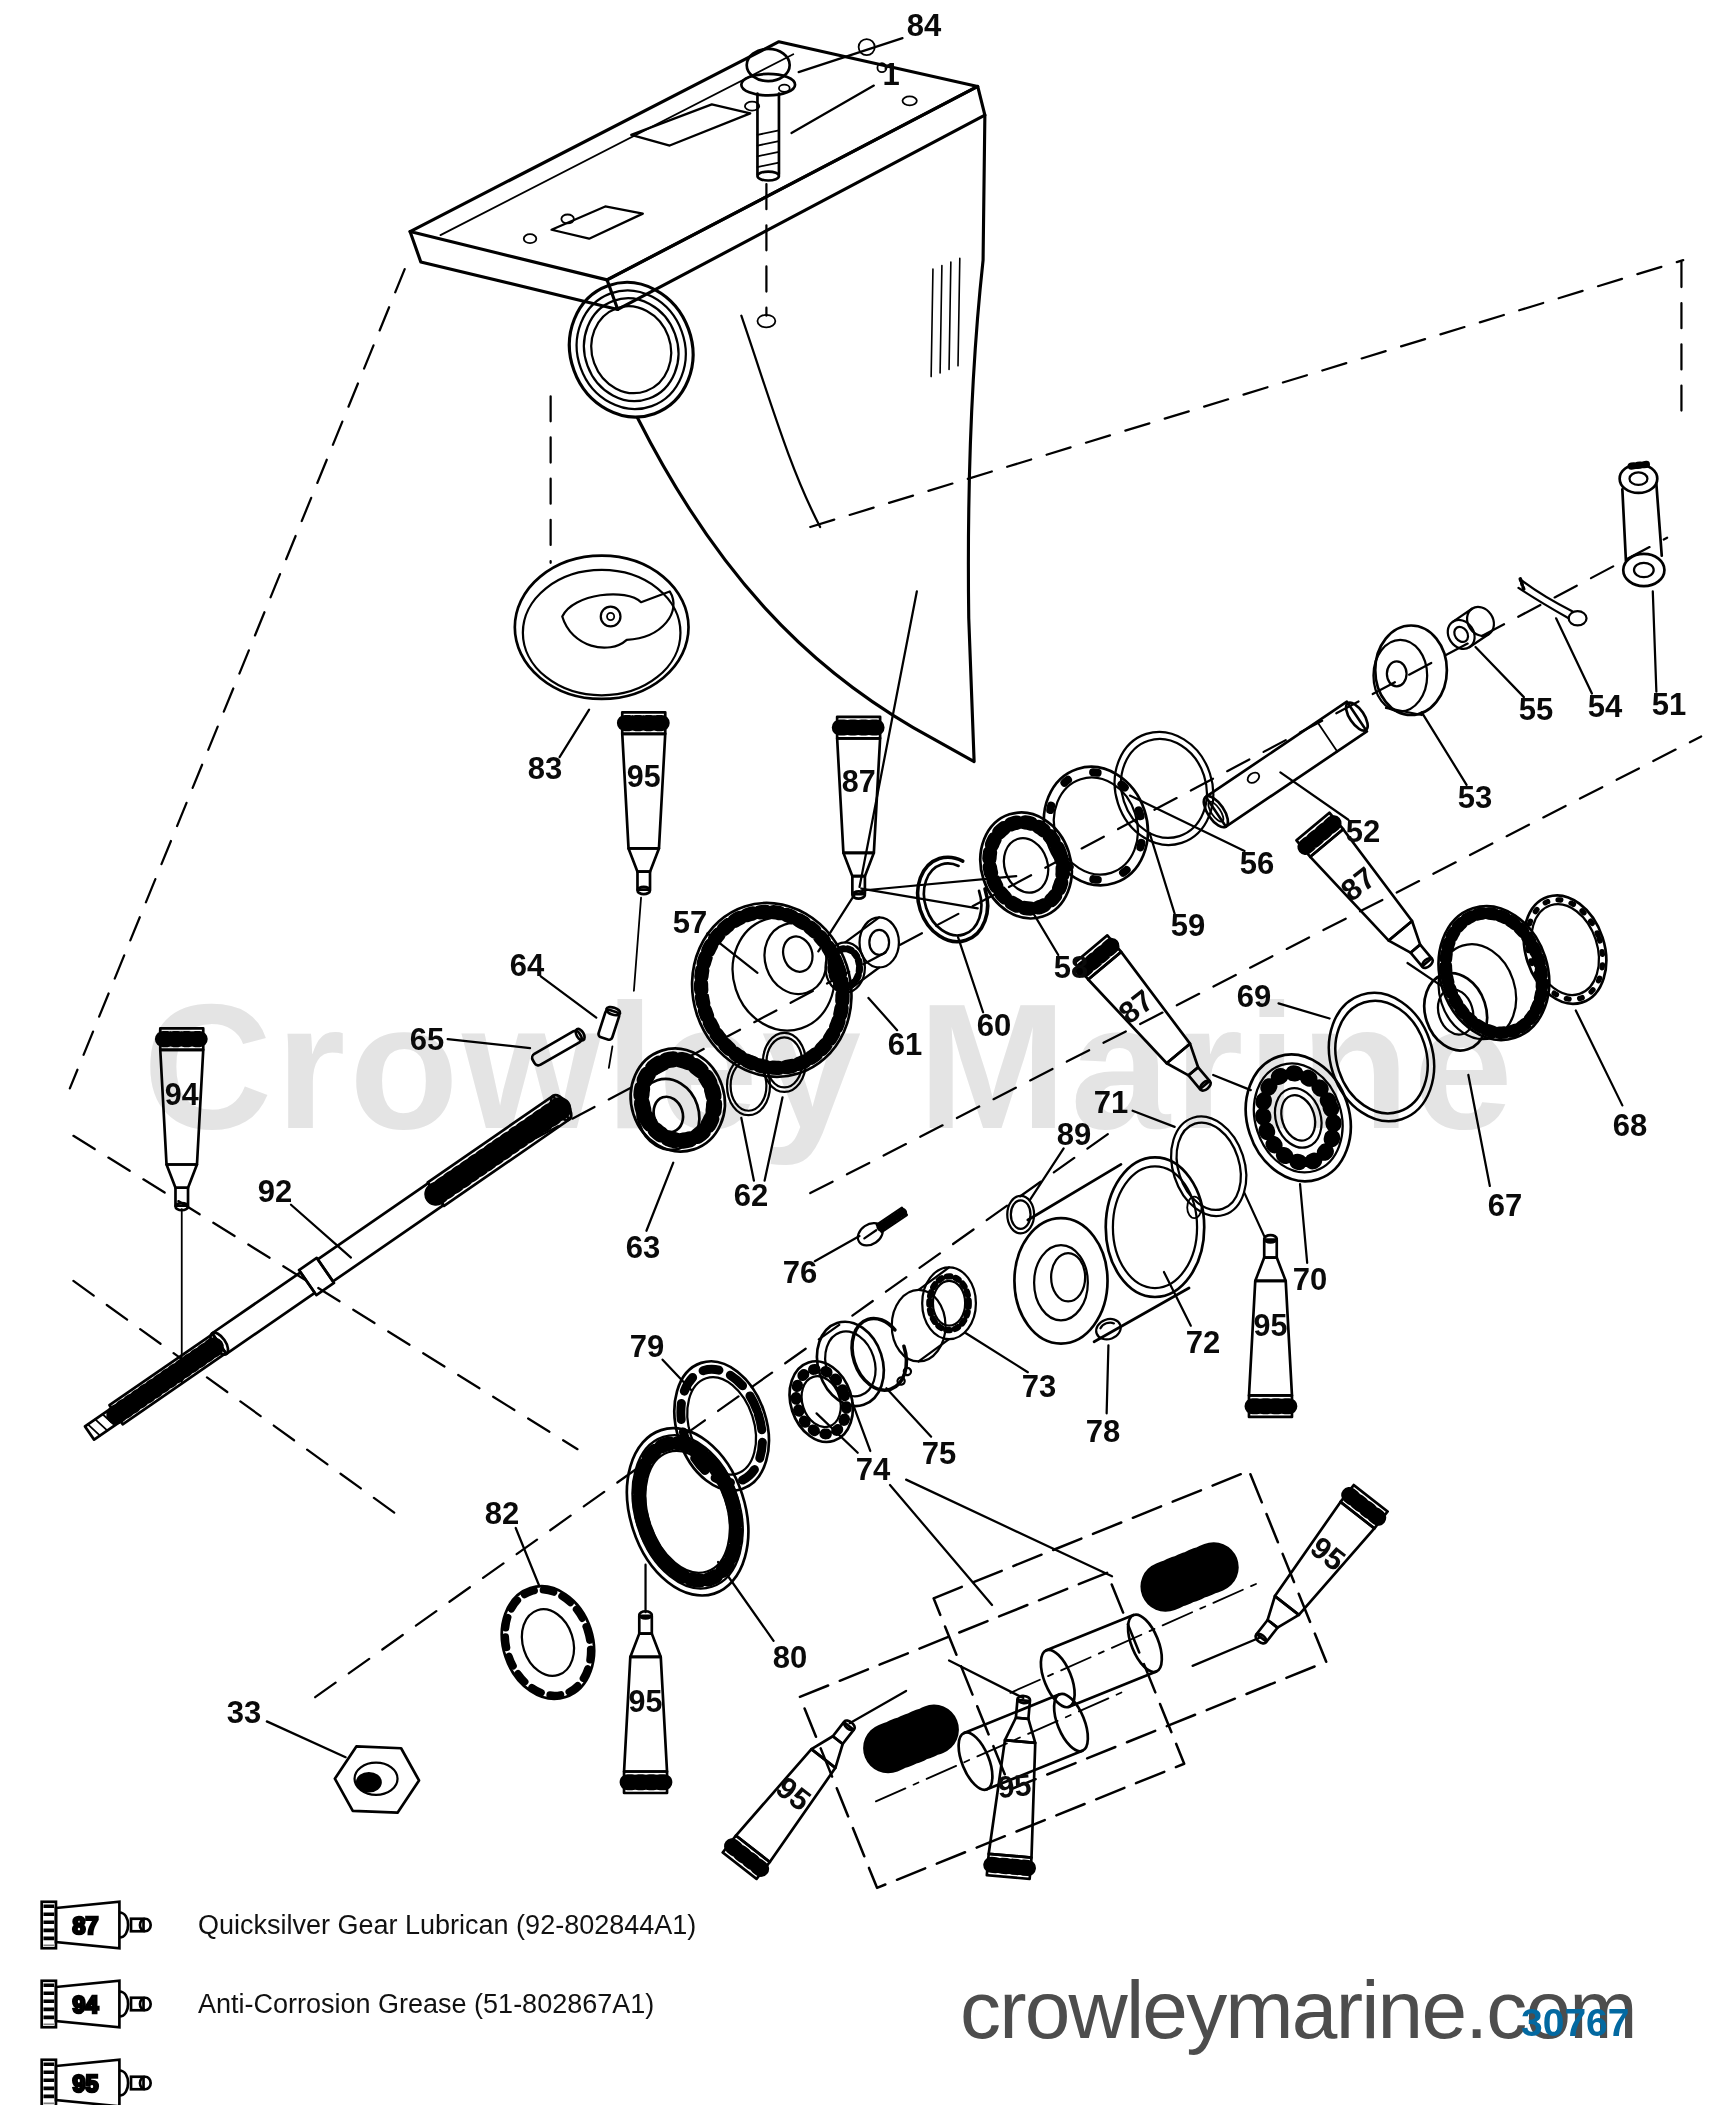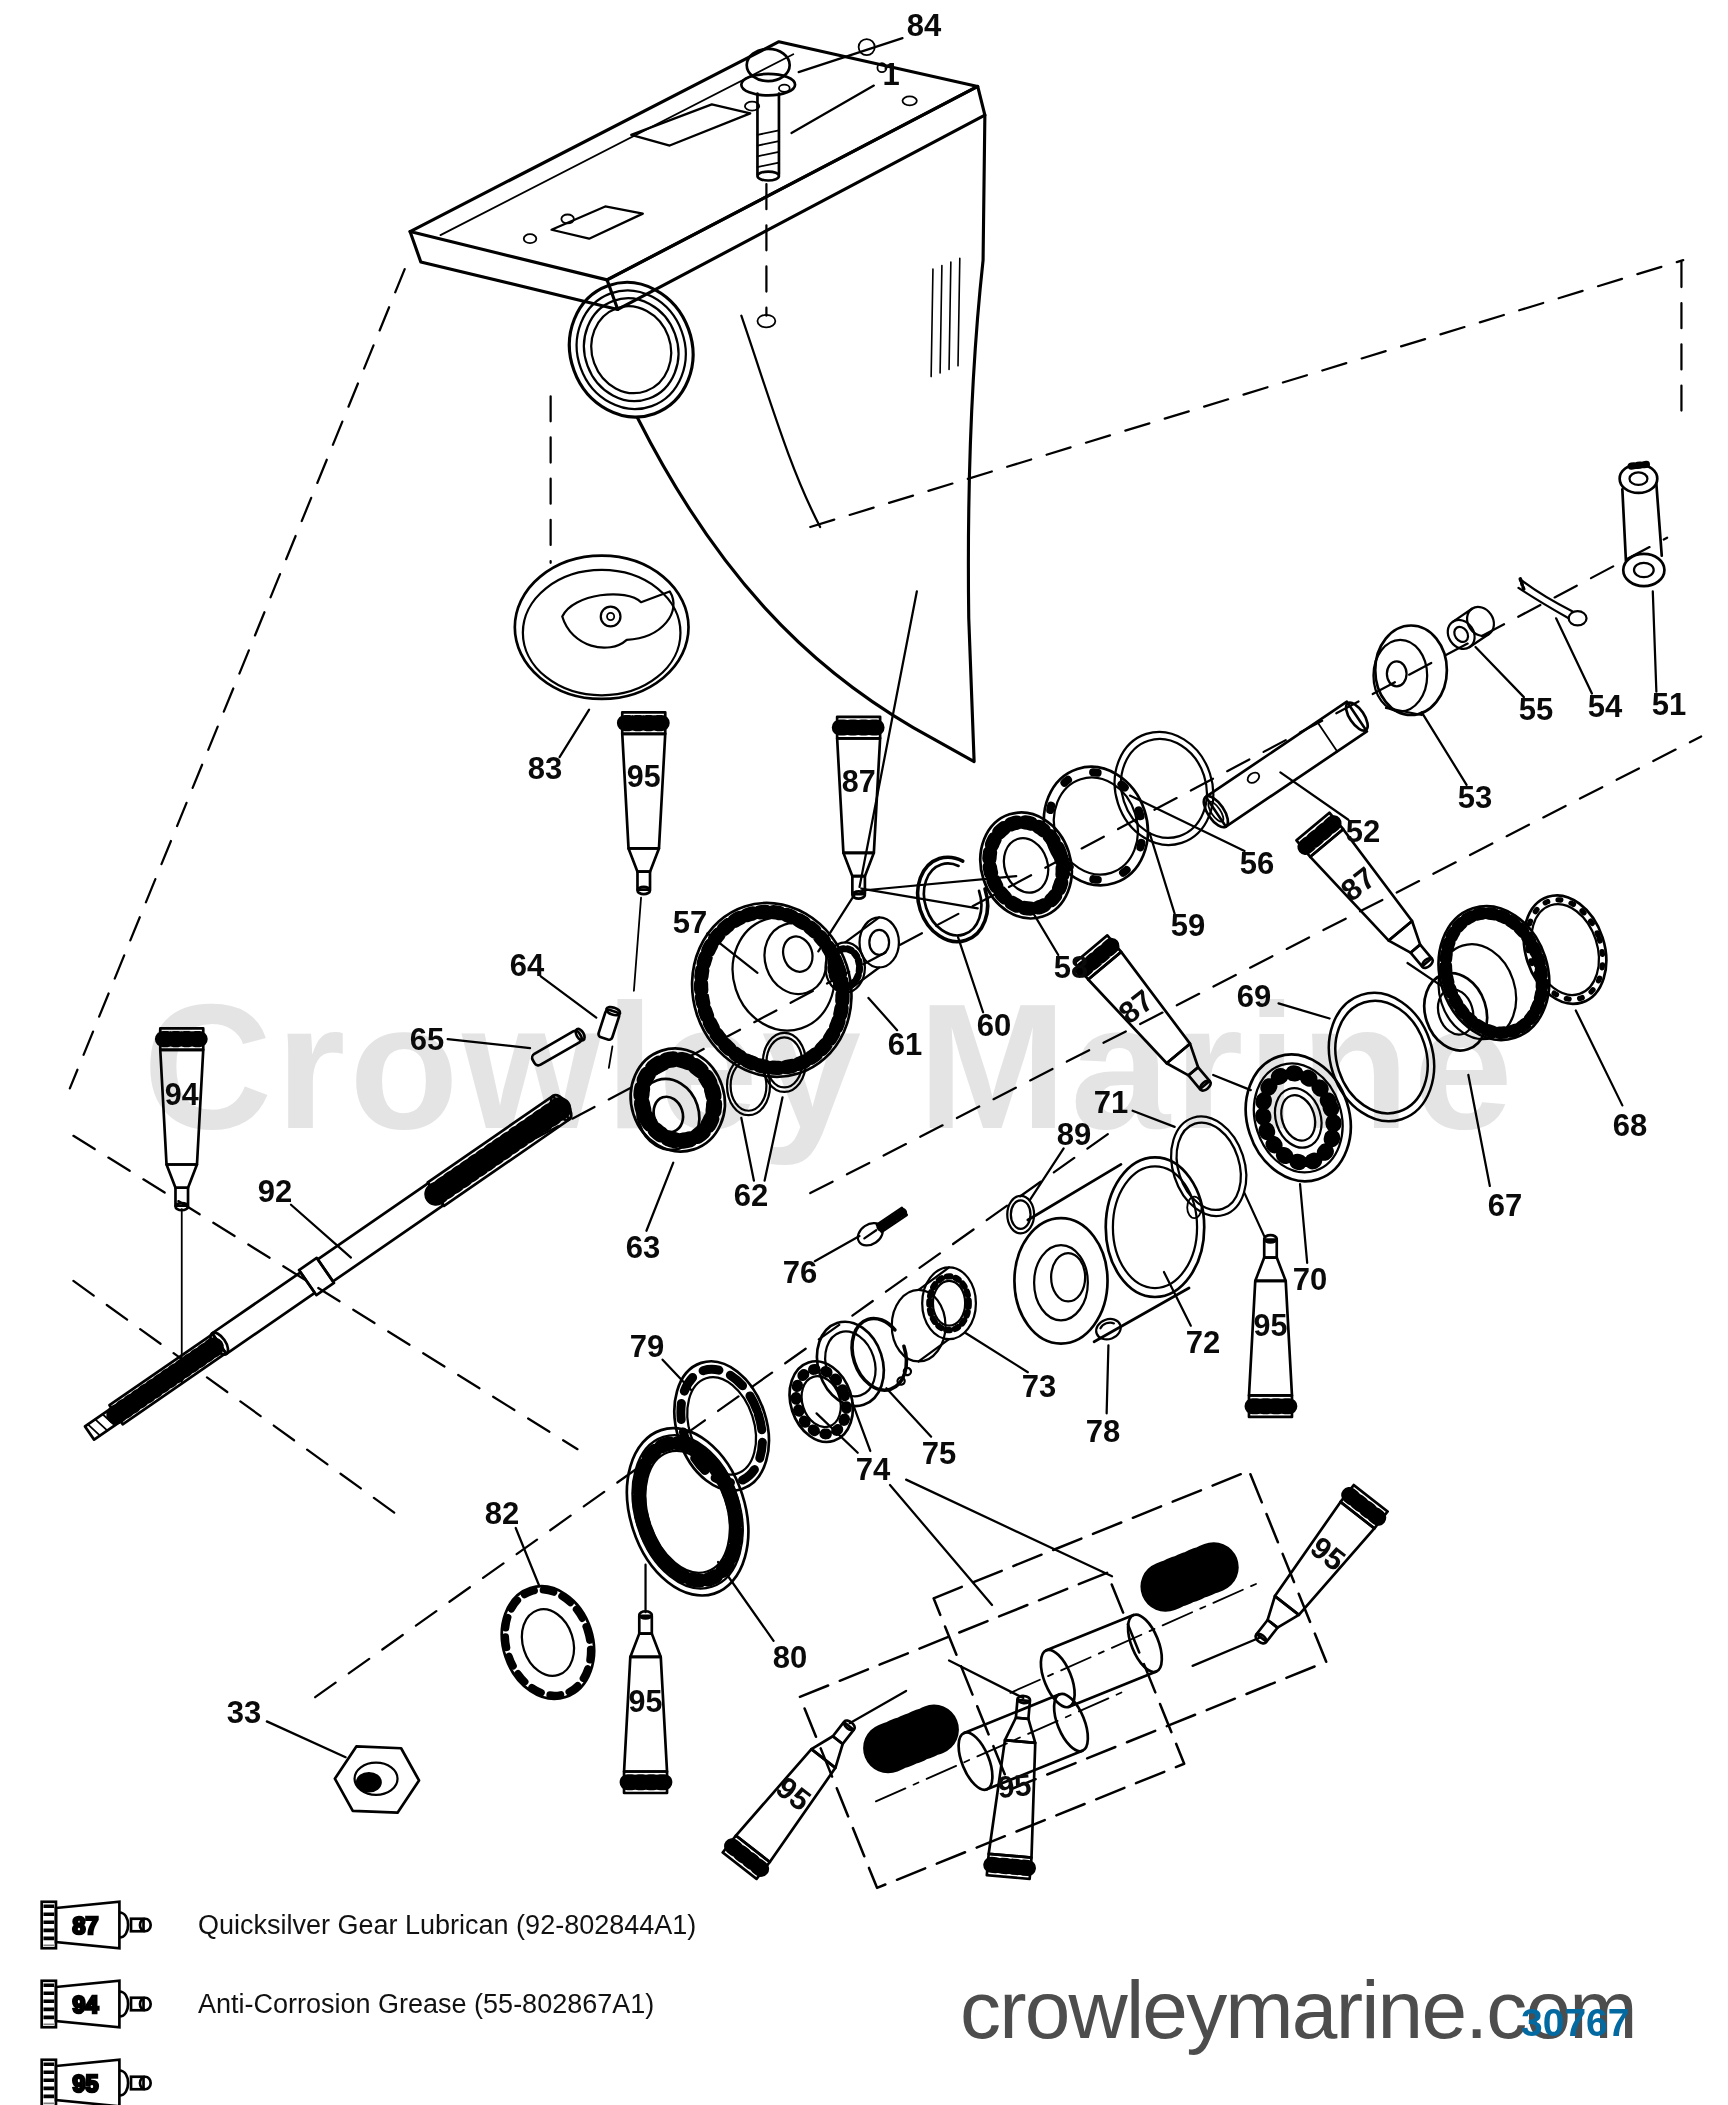--- a/index.html
+++ b/index.html
@@ -526,21 +526,21 @@
     <div class="legend-row">
       <svg class="legend-icon" viewBox="0 0 150 62" fill="none" stroke="#000" stroke-width="3">
         <rect x="3" y="5" width="16" height="52"></rect>
         <path d="M11,8 L11,54" stroke-width="12" stroke-dasharray="4 5"></path>
         <path d="M19,12 L90,5 L90,57 L19,50 Z"></path>
         <path d="M90,17 C103,17 103,45 90,45"></path>
         <rect x="103" y="24" width="14" height="14"></rect>
         <ellipse cx="119" cy="31" rx="6" ry="7"></ellipse>
         <text x="52" y="41" text-anchor="middle">94</text>
       </svg>
-      <span class="legend-text">Anti-Corrosion Grease (55-802867A1)</span>
+      <span class="legend-text">Anti-Corrosion Grease (51-802867A1)</span>
     </div>
     <div class="legend-row">
       <svg class="legend-icon" viewBox="0 0 150 62" fill="none" stroke="#000" stroke-width="3">
         <rect x="3" y="5" width="16" height="52"></rect>
         <path d="M11,8 L11,54" stroke-width="12" stroke-dasharray="4 5"></path>
         <path d="M19,12 L90,5 L90,57 L19,50 Z"></path>
         <path d="M90,17 C103,17 103,45 90,45"></path>
         <rect x="103" y="24" width="14" height="14"></rect>
         <ellipse cx="119" cy="31" rx="6" ry="7"></ellipse>
         <text x="52" y="41" text-anchor="middle">95</text>

